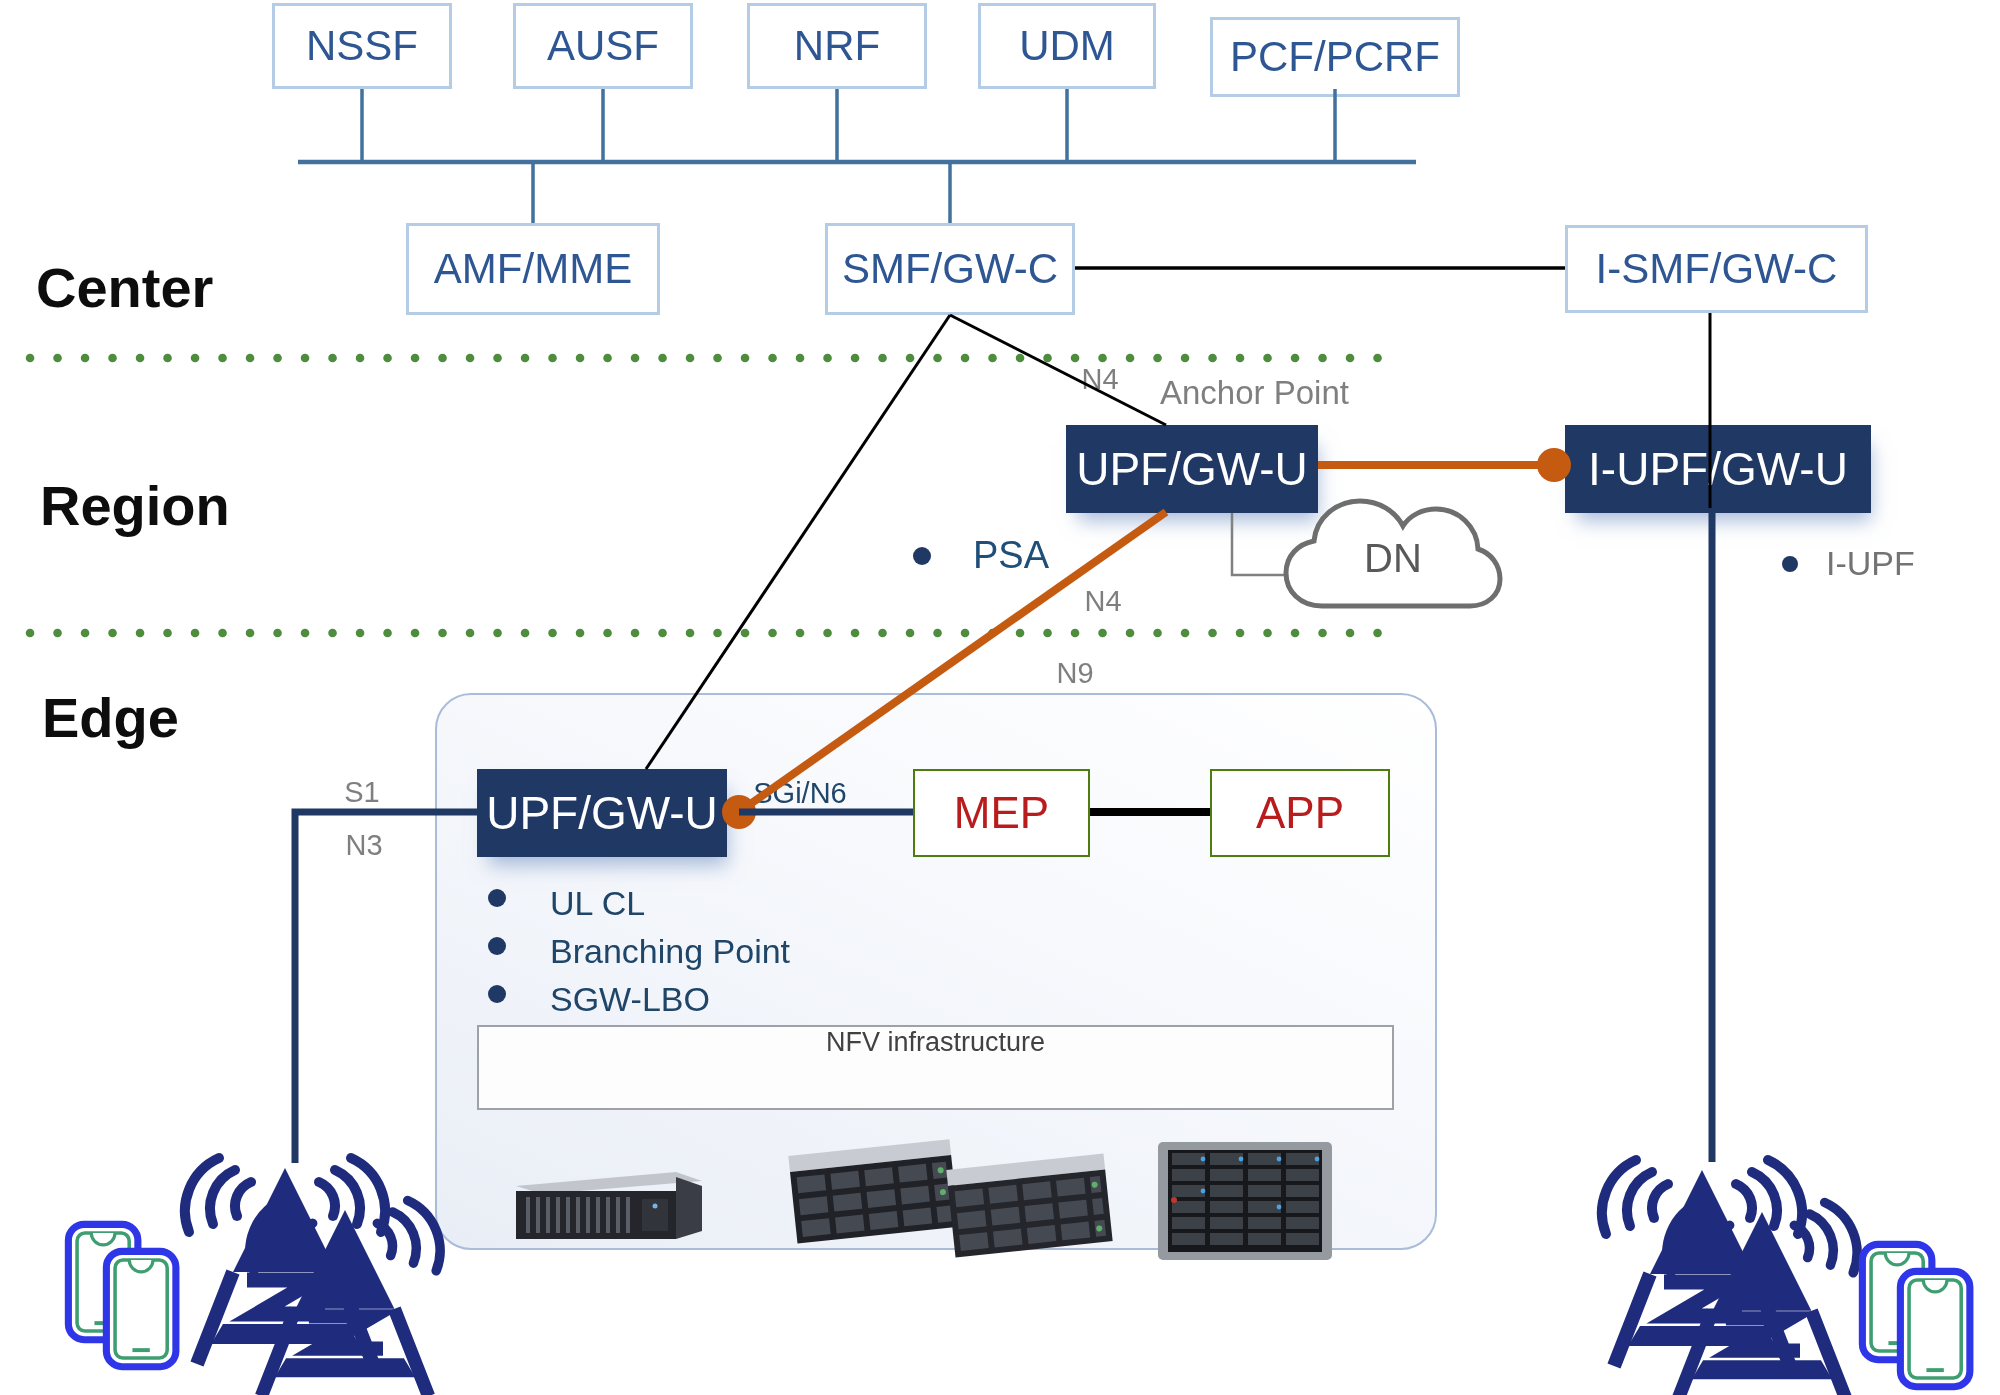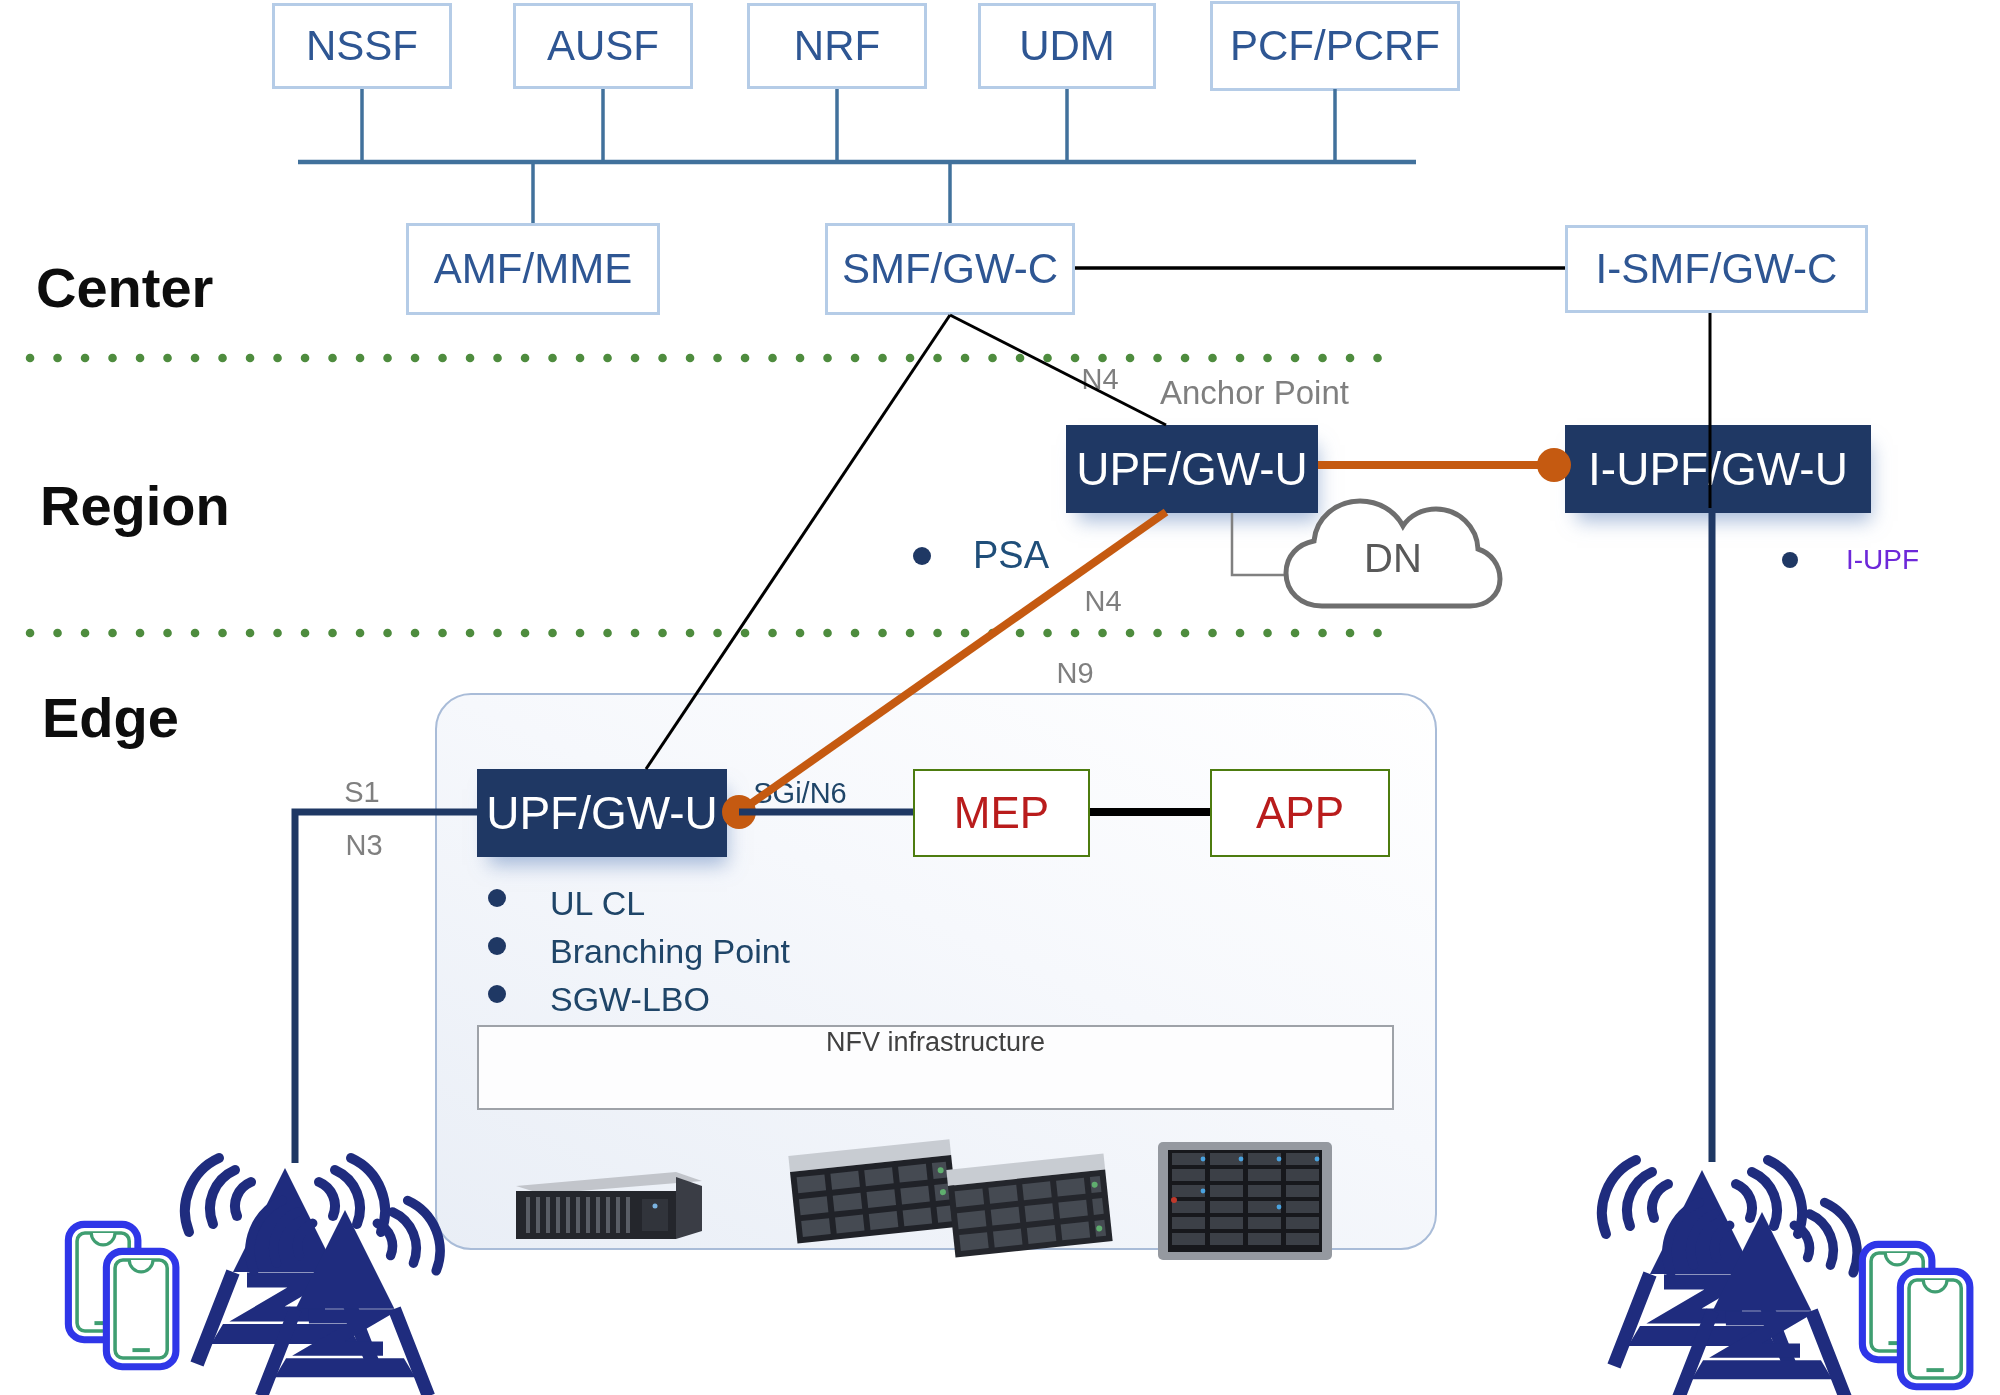--- a/index.html
+++ b/index.html
@@ -17,40 +17,40 @@
   .nfv-box{position:absolute;left:477px;top:1025px;width:917px;height:85px;border:2px solid #9EA2A8;
            box-sizing:border-box;background:#fdfdfe;display:flex;justify-content:center;
            color:#414141;font-size:27px;}
   .small-label{position:absolute;color:#7F7F7F;font-size:29px;line-height:1;transform:translate(-50%,-50%);white-space:nowrap;}
   .anchor-label{transform:translate(0,-50%);}
   .navy-label{position:absolute;color:#1F4568;font-size:29px;line-height:1;transform:translate(-50%,-50%);white-space:nowrap;}
   .bullet-row{position:absolute;display:flex;align-items:center;white-space:nowrap;}
   .bullet-dot{width:18px;height:18px;border-radius:50%;background:#1F3864;flex:0 0 auto;}
   .bullet-text{color:#1F4060;}
   .psa-text{font-size:38px;color:#1F4E79;margin-left:42px;}
-  .iupf-text{font-size:28px;color:#6d28d9;margin-left:48px;}
+  .iupf-text{font-size:34px;color:#737373;margin-left:28px;}
   .feat{color:#1F4568;font-size:34px;margin-left:44px;margin-top:12px;}
   svg.overlay{position:absolute;left:0;top:0;pointer-events:none;}
 </style>
 </head>
 <body>
 
 <div class="stage">
 
   <div class="sec-label" style="left:36px;top:260px;">Center</div>
   <div class="sec-label" style="left:40px;top:478px;">Region</div>
   <div class="sec-label" style="left:42px;top:690px;">Edge</div>
 
   <div class="edge-container"></div>
 
   <div class="node node-light" style="left:272px;top:3px;width:180px;height:86px;">NSSF</div>
   <div class="node node-light" style="left:513px;top:3px;width:180px;height:86px;">AUSF</div>
   <div class="node node-light" style="left:747px;top:3px;width:180px;height:86px;">NRF</div>
   <div class="node node-light" style="left:978px;top:3px;width:178px;height:86px;">UDM</div>
-  <div class="node node-light" style="left:1210px;top:1px;width:250px;height:90px;">PCF/PCRF</div>
+  <div class="node node-light" style="left:1210px;top:17px;width:250px;height:80px;">PCF/PCRF</div>
 
   <div class="node node-light" style="left:406px;top:223px;width:254px;height:92px;">AMF/MME</div>
   <div class="node node-light" style="left:825px;top:223px;width:250px;height:92px;">SMF/GW-C</div>
   <div class="node node-light" style="left:1565px;top:225px;width:303px;height:88px;">I-SMF/GW-C</div>
 
   <div class="node node-dark" style="left:1066px;top:425px;width:252px;height:88px;">UPF/GW-U</div>
   <div class="node node-dark" style="left:1565px;top:425px;width:306px;height:88px;">I-UPF/GW-U</div>
 
   <div class="node node-dark" style="left:477px;top:769px;width:250px;height:88px;">UPF/GW-U</div>
   <div class="node node-gray" style="left:913px;top:769px;width:177px;height:88px;">MEP</div>

